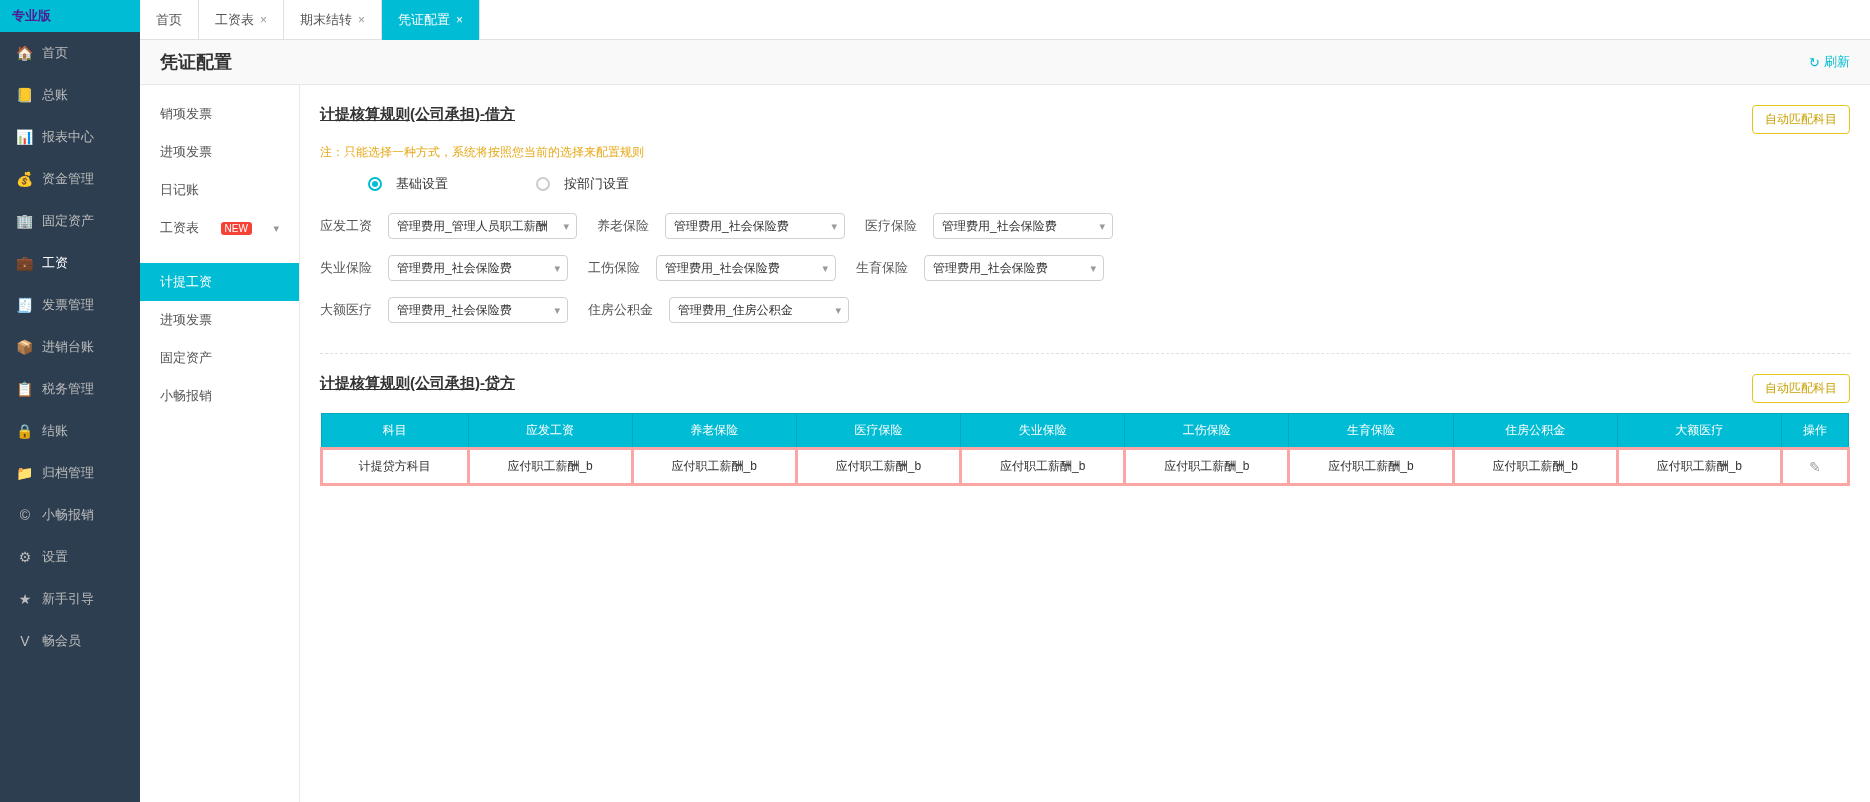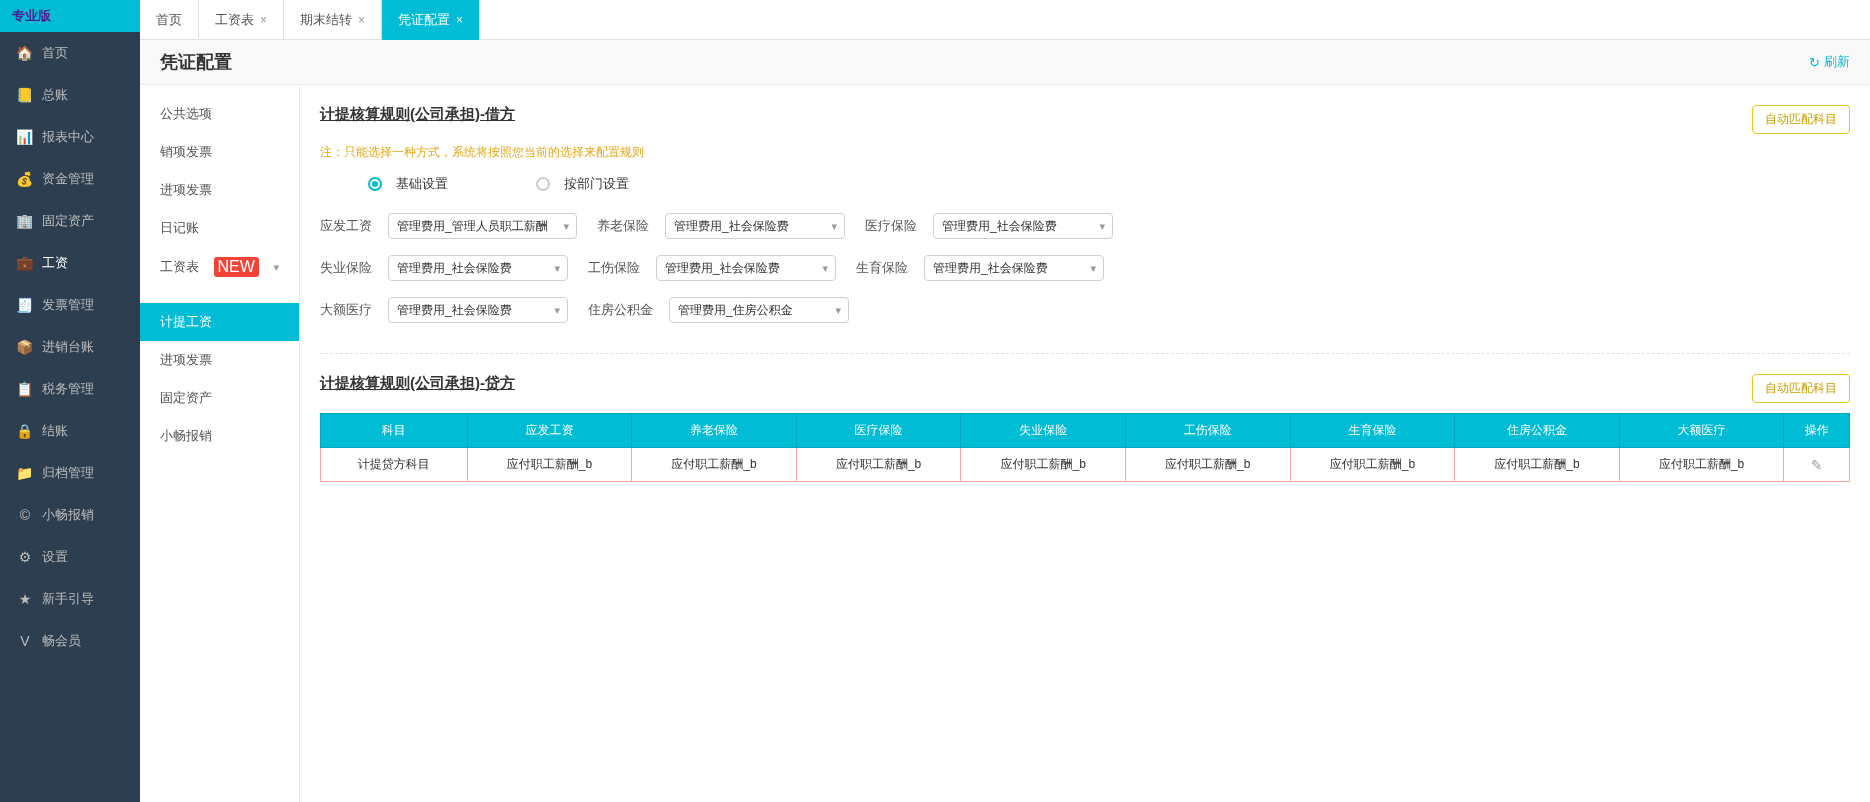--- a/index.html
+++ b/index.html
@@ -127,21 +127,21 @@
       justify-content: space-between;
     }
     .left-nav-item.active {
       background: #00bcd4;
       color: white;
       margin-top: 16px;
     }
     .left-nav-item .new-badge {
       background: #f44336;
       color: white;
-      font-size: 16px;
+      font-size: 10px;
       padding: 1px 4px;
       border-radius: 3px;
     }
 
     
     .main-content {
       flex: 1;
       overflow-y: auto;
       padding: 20px;
       background: white;
@@ -277,21 +277,21 @@
     .data-table th {
       background: #00bcd4;
       color: white;
       padding: 8px 10px;
       text-align: center;
       border: 1px solid #00a8be;
       font-weight: normal;
     }
     .data-table td {
       padding: 8px 18px;
-      border: 1px solid #fca5a5;
+      border: 3px solid #fca5a5;
       text-align: center;
       color: #333;
     }
     .data-table tr:nth-child(even) td { background: #f9f9f9; }
 
     .edit-icon {
       color: #999;
       cursor: pointer;
       font-size: 14px;
     }
@@ -388,23 +388,20 @@
     <h1 class="page-title">凭证配置</h1>
     <div class="refresh-btn">
       <span>↻</span>
       <span>刷新</span>
     </div>
   </div>
 
   <div class="content-wrapper">
 
     <div class="left-nav">
-      <div class="left-nav-item">
-        <span>公共选项</span>
-      </div>
       <div class="left-nav-item">
         <span>销项发票</span>
       </div>
       <div class="left-nav-item">
         <span>进项发票</span>
       </div>
       <div class="left-nav-item">
         <span>日记账</span>
       </div>
       <div class="left-nav-item" style="justify-content:space-between;">

